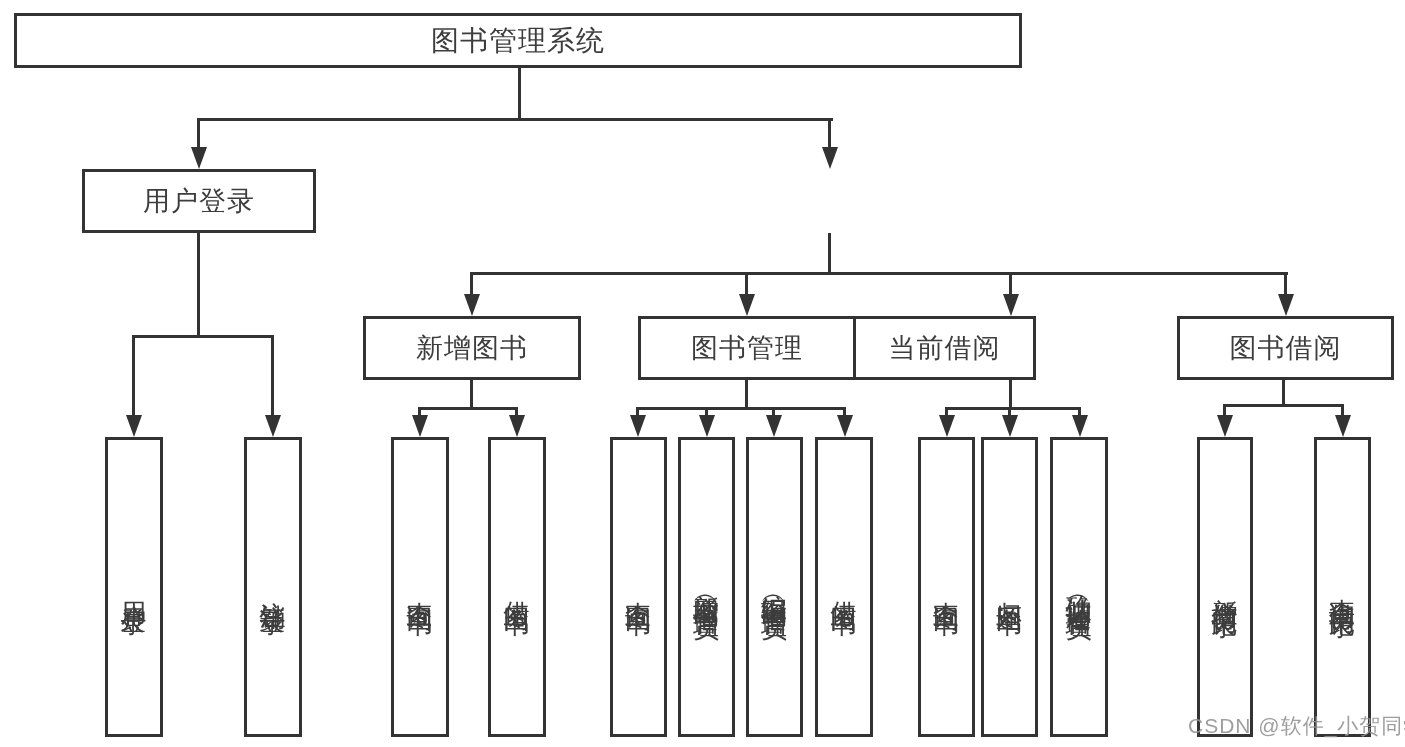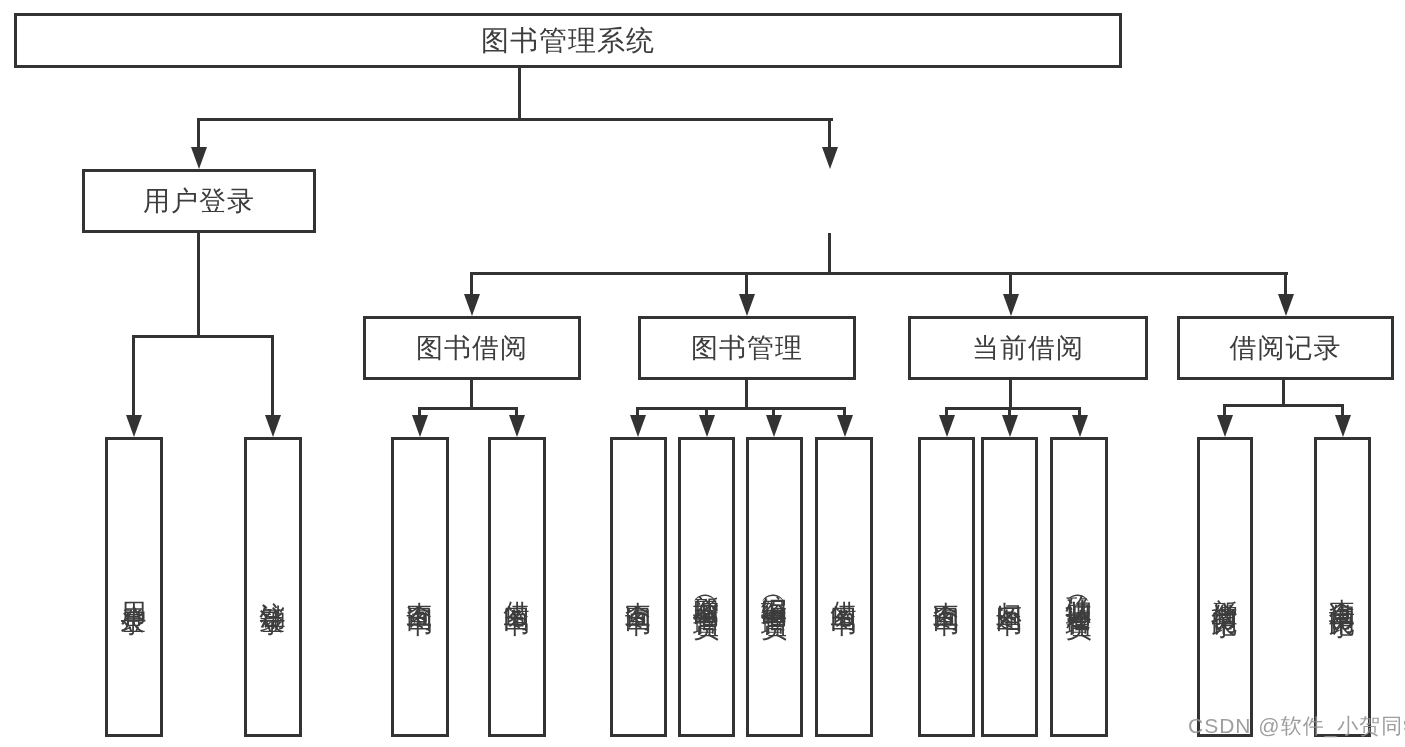--- a/index.html
+++ b/index.html
@@ -49,28 +49,28 @@
     letter-spacing:1px;
     z-index:5;
     white-space:nowrap;
   }
 </style>
 </head>
 <body>
 
 <div class="canvas">
 
-  <div class="box rootbox" style="left:14px;top:13px;width:1108px;height:55px;">图书管理系统</div>
+  <div class="box rootbox" style="left:14px;top:13px;width:1008px;height:55px;">图书管理系统</div>
 
   <div class="box" style="left:82px;top:169px;width:234px;height:64px;">用户登录</div>
 
-  <div class="box" style="left:363px;top:316px;width:218px;height:64px;">图书借阅</div>
+  <div class="box" style="left:363px;top:316px;width:218px;height:64px;">新增图书</div>
   <div class="box" style="left:638px;top:316px;width:218px;height:64px;">图书管理</div>
-  <div class="box" style="left:908px;top:316px;width:240px;height:64px;">当前借阅</div>
-  <div class="box" style="left:1177px;top:316px;width:217px;height:64px;">借阅记录</div>
+  <div class="box" style="left:853px;top:316px;width:183px;height:64px;">当前借阅</div>
+  <div class="box" style="left:1177px;top:316px;width:217px;height:64px;">图书借阅</div>
 
   <div class="vbox" style="left:105px;top:437px;width:58px;height:300px;">用户登录</div>
   <div class="vbox" style="left:244px;top:437px;width:58px;height:300px;">注销登录</div>
 
   <div class="vbox" style="left:391px;top:437px;width:58px;height:300px;">查询图书</div>
   <div class="vbox" style="left:488px;top:437px;width:58px;height:300px;">借阅图书</div>
 
   <div class="vbox" style="left:610px;top:437px;width:57px;height:300px;">查询图书</div>
   <div class="vbox" style="left:678px;top:437px;width:57px;height:300px;">新增图书（管理员）</div>
   <div class="vbox" style="left:746px;top:437px;width:57px;height:300px;">编辑图书（管理员）</div>

